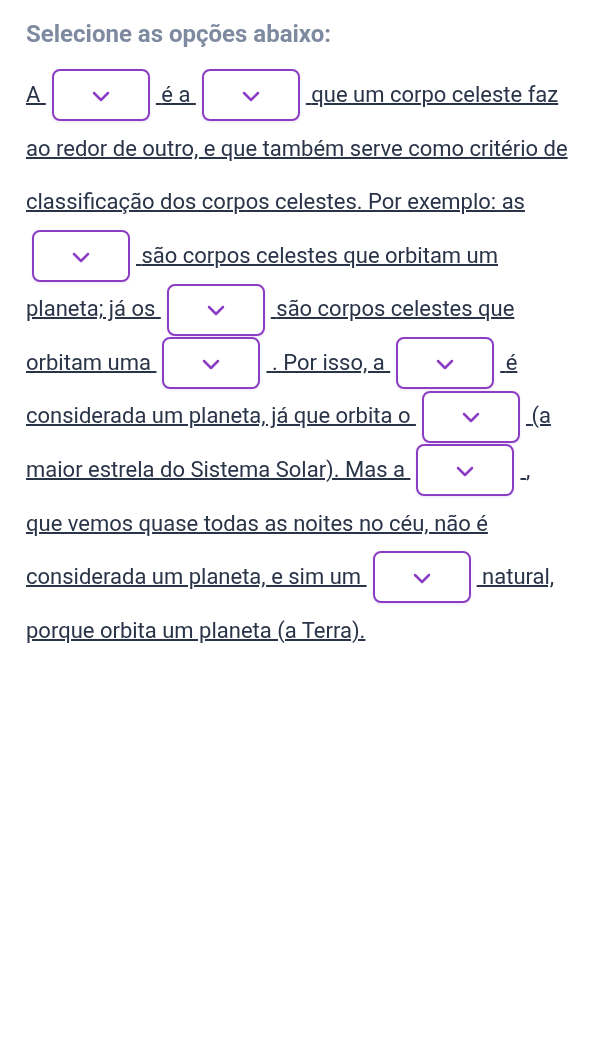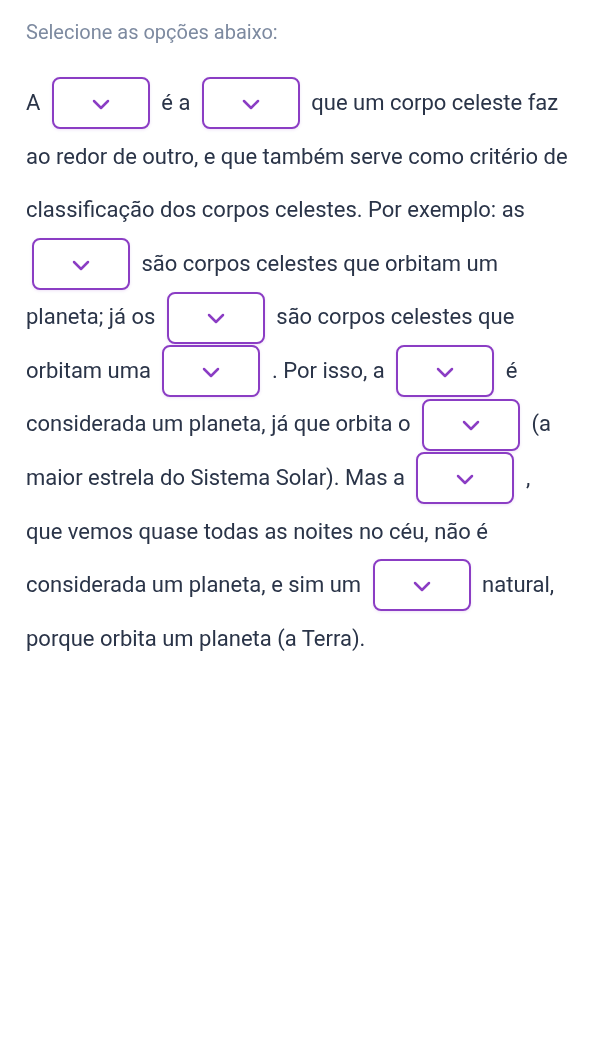--- a/index.html
+++ b/index.html
@@ -5,29 +5,30 @@
     * { box-sizing: border-box; margin: 0; padding: 0; }
     body {
       font-family: -apple-system, BlinkMacSystemFont, "Segoe UI", Roboto, Helvetica, Arial, sans-serif;
       background: #fff;
       width: 594px;
       padding: 20px 26px;
       color: #2a3448;
     }
     .instruction {
       color: #7d8aa0;
-      font-size: 20px;
-      margin-bottom: 32px;
-      font-weight: 400;
+      font-size: 24px;
+      margin-bottom: 20px;
+      font-weight: 700;
     }
     .content {
       font-size: 22px;
       line-height: 2.4;
       color: #2a3448;
       font-weight: 400;
+      text-decoration: underline;
     }
     .text-segment {
       vertical-align: middle;
     }
     .dropdown {
       display: inline-flex;
       align-items: center;
       justify-content: center;
       width: 98px;
       height: 52px;

